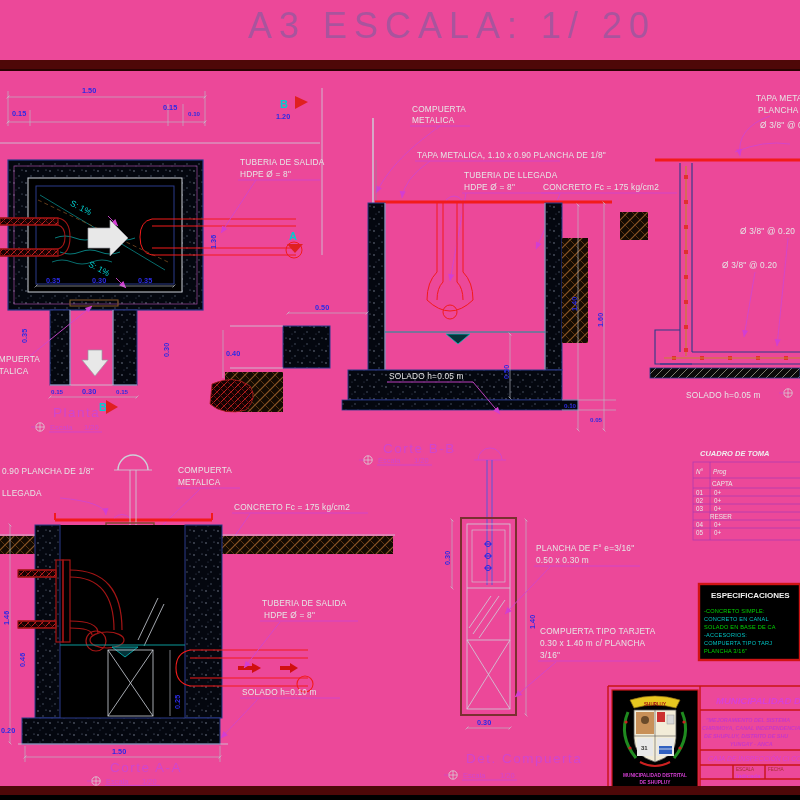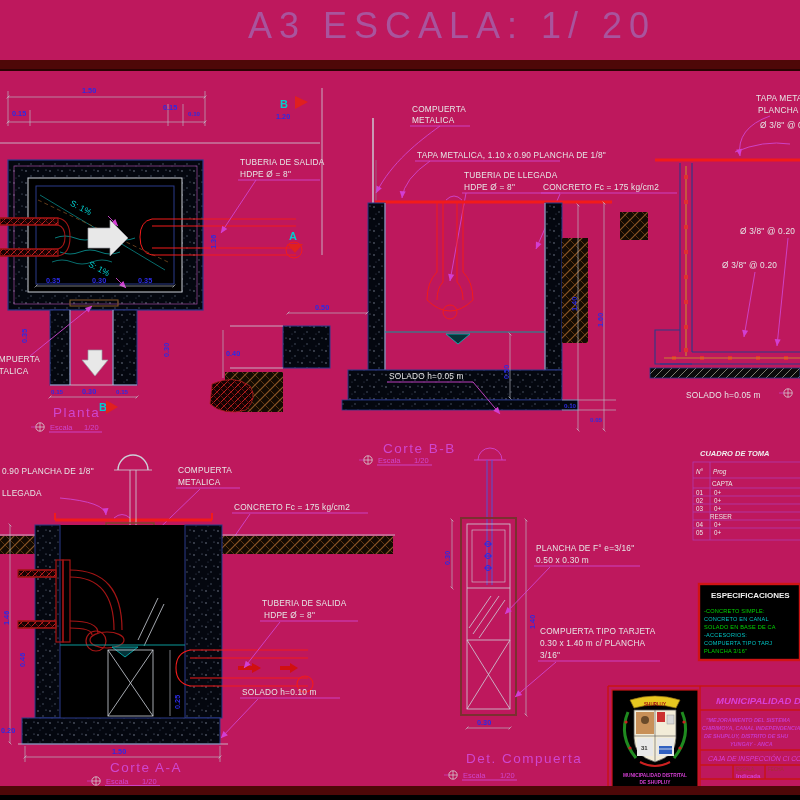--- a/index.html
+++ b/index.html
@@ -1,16 +1,16 @@
 <!DOCTYPE html>
 <html><head>
 <meta charset="utf-8">
 <style>
   html,body{margin:0;padding:0;background:#000;}
-  .stage{position:relative;width:800px;height:800px;background:#be185d;overflow:hidden;}
+  .stage{position:relative;width:800px;height:800px;background:#ec4899;overflow:hidden;}
   svg text{font-family:"Liberation Sans", sans-serif;}
   .bigttl{fill:#a9549d;font-size:36px;letter-spacing:7px;}
   .lbl{fill:#e6e6e6;font-size:8.3px;letter-spacing:.2px;}
   .dim{fill:#2b2be6;font-size:7.3px;font-weight:700;}
   .dimxs{font-size:6.2px;}
   .cy{fill:#00cfcf;font-weight:700;font-size:11px;}
   .slope{fill:#00cfcf;font-size:8.5px;}
   .ttl{fill:#cf46cf;font-size:13.5px;letter-spacing:1.5px;}
   .esc{fill:#cf46cf;font-size:7.5px;}
   .tblttl{fill:#efefef;font-size:7.5px;font-style:italic;font-weight:700;}

